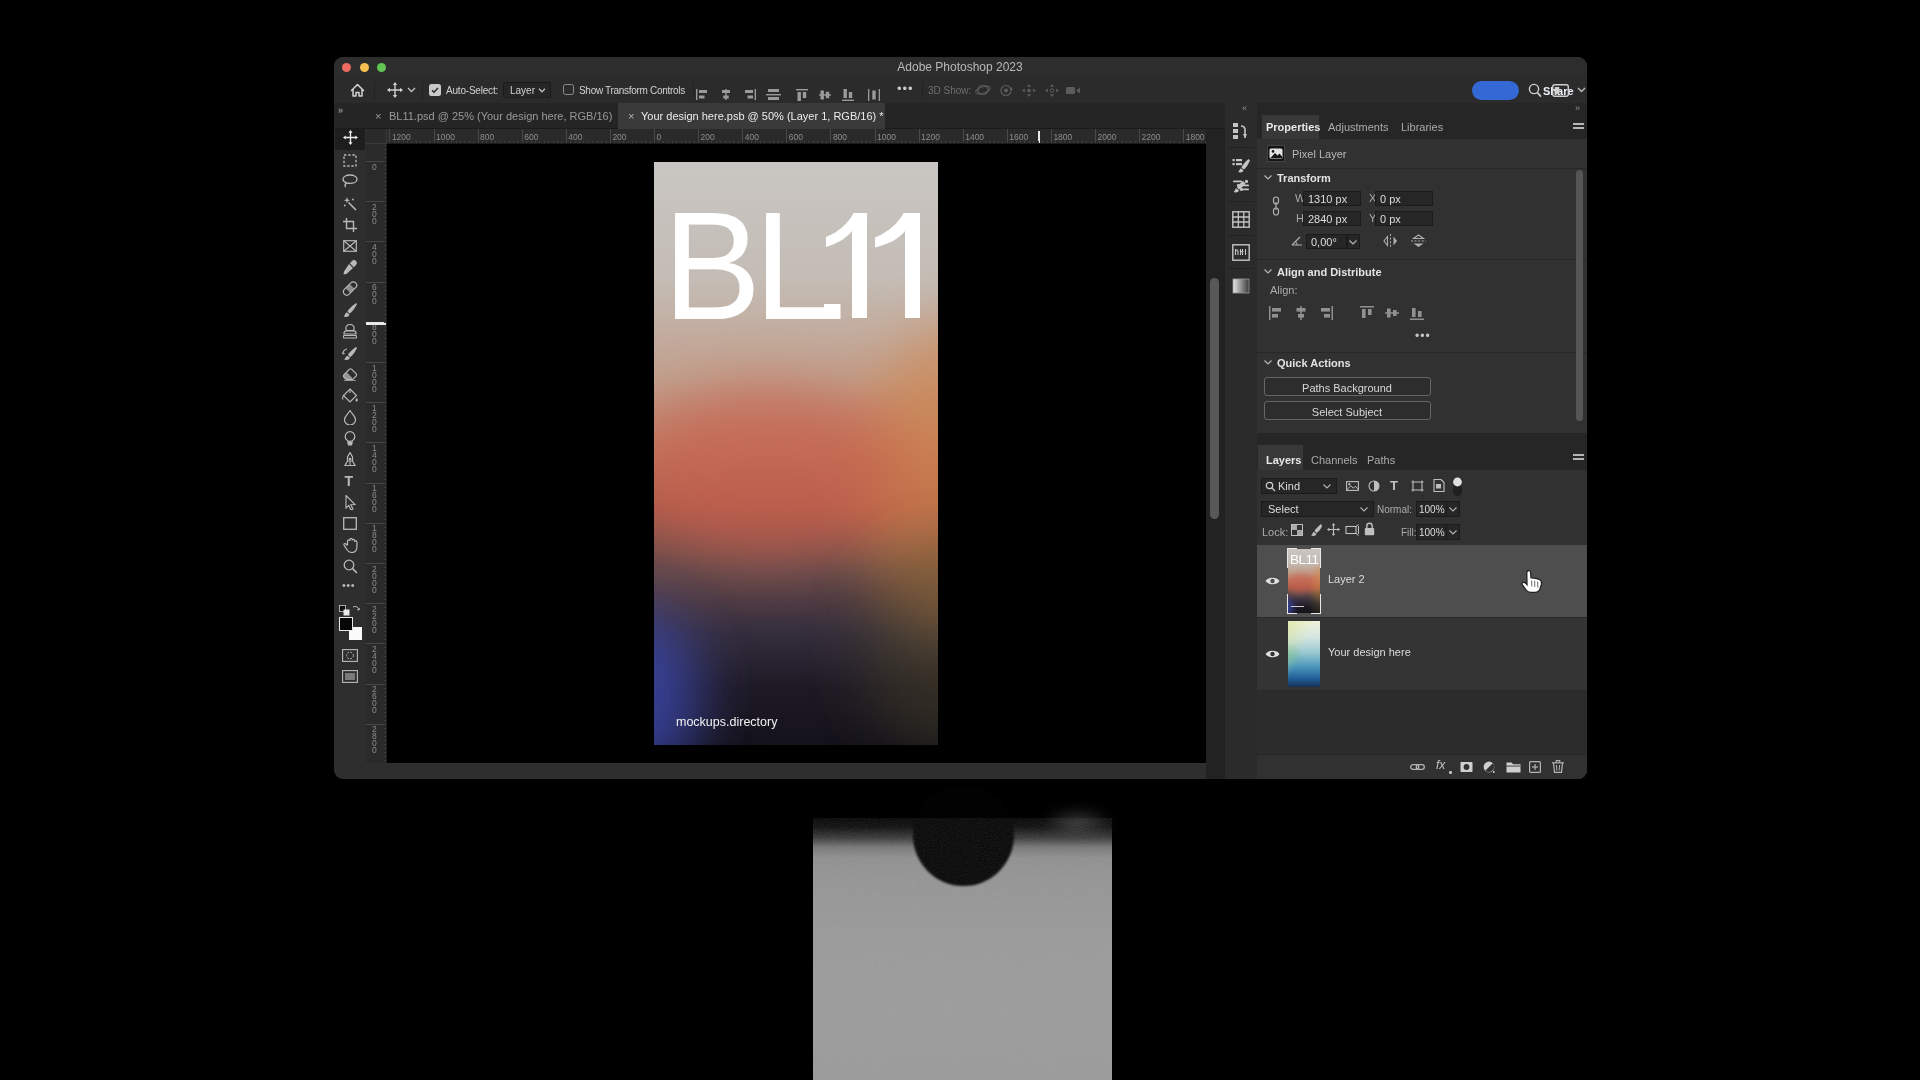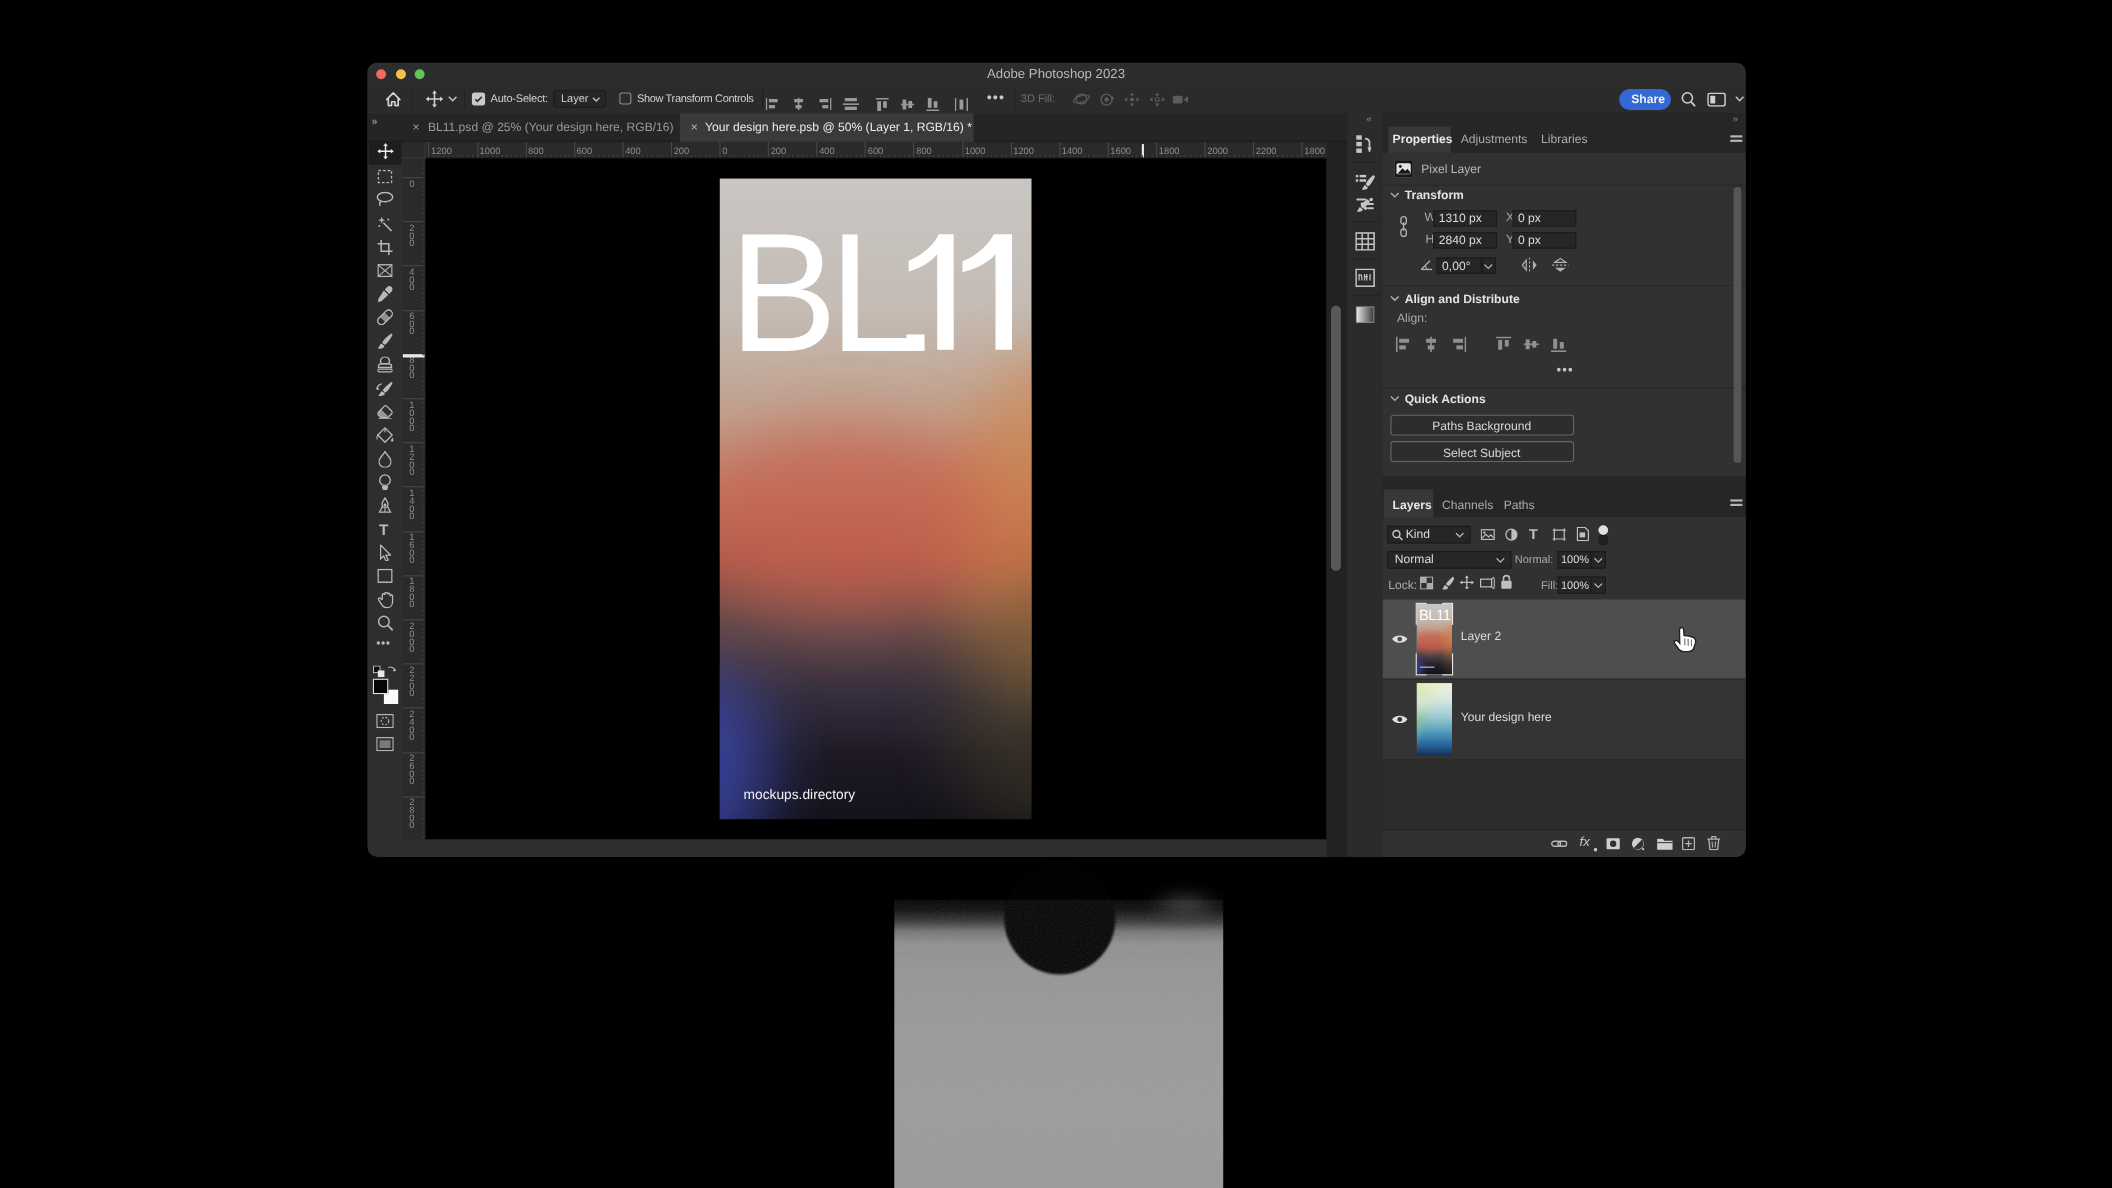--- a/index.html
+++ b/index.html
@@ -82,21 +82,21 @@
         <rect x="1.5" y="0" width="3.4" height="9" fill="#9a9a9a"></rect>
         <rect x="6.8" y="3" width="3.4" height="6" fill="#9a9a9a"></rect>
       </svg>
     <svg class="abs" style="left:534px;top:12px" width="12" height="12" viewBox="0 0 12 12">
         <rect x="0" y="0" width="1.3" height="12" fill="#9a9a9a"></rect>
         <rect x="10.7" y="0" width="1.3" height="12" fill="#9a9a9a"></rect>
         <rect x="4.3" y="1.5" width="3.4" height="9" fill="#9a9a9a"></rect>
       </svg>
     <div class="txt" style="left:563px;top:4px;font-size:13px;color:#c9c9c9;letter-spacing:1px;">•••</div>
     <div class="abs" style="left:588px;top:4px;width:1px;height:18px;background:#222;"></div>
-    <div class="txt" style="left:594px;top:8px;font-size:10px;color:#6f6f6f;">3D Fill:</div>
+    <div class="txt" style="left:594px;top:8px;font-size:10px;color:#6f6f6f;">3D Show:</div>
 
     <svg class="abs" style="left:641px;top:7px" width="16" height="13" viewBox="0 0 16 13">
         <ellipse cx="8" cy="6" rx="5" ry="4.5" stroke="#5c5c5c" stroke-width="1.2" fill="none"></ellipse>
         <ellipse cx="8" cy="6" rx="7.5" ry="3" stroke="#5c5c5c" stroke-width="1" fill="none" transform="rotate(-18 8 6)"></ellipse>
       </svg>
     <svg class="abs" style="left:665px;top:7px" width="14" height="13" viewBox="0 0 14 13">
         <circle cx="7" cy="6.5" r="5" stroke="#5c5c5c" stroke-width="1.2" fill="none"></circle>
         <circle cx="7" cy="6.5" r="2" fill="#5c5c5c"></circle>
         <path d="M12 3 L14 6 L10.8 6 Z" fill="#5c5c5c"></path>
       </svg>
@@ -107,21 +107,21 @@
     <svg class="abs" style="left:711px;top:7px" width="14" height="13" viewBox="0 0 14 13">
         <circle cx="7" cy="6.5" r="1.8" stroke="#5c5c5c" fill="none"></circle>
         <path d="M7 0 L9 2.8 L5 2.8 Z M7 13 L9 10.2 L5 10.2 Z M0 6.5 L2.8 4.5 L2.8 8.5 Z M14 6.5 L11.2 4.5 L11.2 8.5 Z" fill="#5c5c5c"></path>
       </svg>
     <svg class="abs" style="left:732px;top:8px" width="15" height="11" viewBox="0 0 15 11">
         <rect x="0" y="2" width="9" height="7" rx="1.5" fill="#5c5c5c"></rect>
         <path d="M10 5.5 L14 2.5 L14 8.5 Z" fill="#5c5c5c"></path>
       </svg>
 
     <div class="abs" style="left:1138px;top:4px;width:47px;height:19px;border-radius:10px;background:#3468d4;"></div>
-    <div class="txt" style="left:1149px;top:8px;font-size:11px;font-weight:700;color:#eef2fa;">Share</div>
+    <div class="txt" style="left:1209px;top:8px;font-size:11px;font-weight:700;color:#eef2fa;">Share</div>
     <svg class="abs" style="left:1194px;top:6px" width="14" height="15" viewBox="0 0 14 15">
         <circle cx="6" cy="6" r="4.6" stroke="#d0d0d0" stroke-width="1.4" fill="none"></circle>
         <line x1="9.4" y1="9.6" x2="13" y2="13.6" stroke="#d0d0d0" stroke-width="1.6"></line>
       </svg>
     <svg class="abs" style="left:1218px;top:7px" width="17" height="13" viewBox="0 0 17 13">
         <rect x="0.7" y="0.7" width="15.6" height="11.6" rx="2" stroke="#d0d0d0" stroke-width="1.4" fill="none"></rect>
         <rect x="2.8" y="3" width="4.5" height="7" rx="0.5" fill="#d0d0d0"></rect>
       </svg>
     <svg class="abs" style="left:1243px;top:10px" width="9" height="6" viewBox="0 0 9 6">
         <path d="M1 1 L4.5 4.5 L8 1" stroke="#bdbdbd" stroke-width="1.4" fill="none"></path>
@@ -900,21 +900,21 @@
         </svg>
       <svg class="abs" style="left:176px;top:9px" width="12" height="13" viewBox="0 0 12 13">
           <path d="M1 12.5 L1 0.5 L8 0.5 L11 3.5 L11 12.5 Z" stroke="#c0c0c0" stroke-width="1.1" fill="none"></path>
           <rect x="3" y="5" width="5" height="4.5" fill="#c0c0c0"></rect>
         </svg>
       <svg class="abs" style="left:194px;top:7px" width="13" height="20" viewBox="0 0 13 20">
           <rect x="2" y="8" width="9" height="11" rx="4.5" fill="#1f1f1f"></rect>
           <circle cx="6.5" cy="5" r="4.4" fill="#e0e0e0"></circle>
         </svg>
       <div class="abs" style="left:4px;top:31px;width:113px;height:16px;background:#262626;border:1px solid #1b1b1b;"></div>
-      <div class="txt" style="left:11px;top:33px;font-size:11px;color:#ddd;">Normal</div>
+      <div class="txt" style="left:11px;top:33px;font-size:11px;color:#ddd;">Select</div>
       <svg class="abs" style="left:103px;top:37px" width="8" height="5" viewBox="0 0 8 5">
           <path d="M0.5 0.5 L4 4 L7.5 0.5" stroke="#b5b5b5" stroke-width="1.1" fill="none"></path>
         </svg>
       <div class="txt" style="left:120px;top:34px;font-size:10px;color:#ababab;">Normal:</div>
       <div class="abs" style="left:159px;top:31px;width:44px;height:16px;background:#262626;border:1px solid #1b1b1b;"></div>
       <div class="txt" style="left:162px;top:34px;font-size:10px;color:#ddd;">100%</div>
       <div class="abs" style="left:189px;top:31px;width:1px;height:16px;background:#1b1b1b;"></div>
       <svg class="abs" style="left:192px;top:37px" width="8" height="5" viewBox="0 0 8 5">
           <path d="M0.5 0.5 L4 4 L7.5 0.5" stroke="#b5b5b5" stroke-width="1.1" fill="none"></path>
         </svg>

